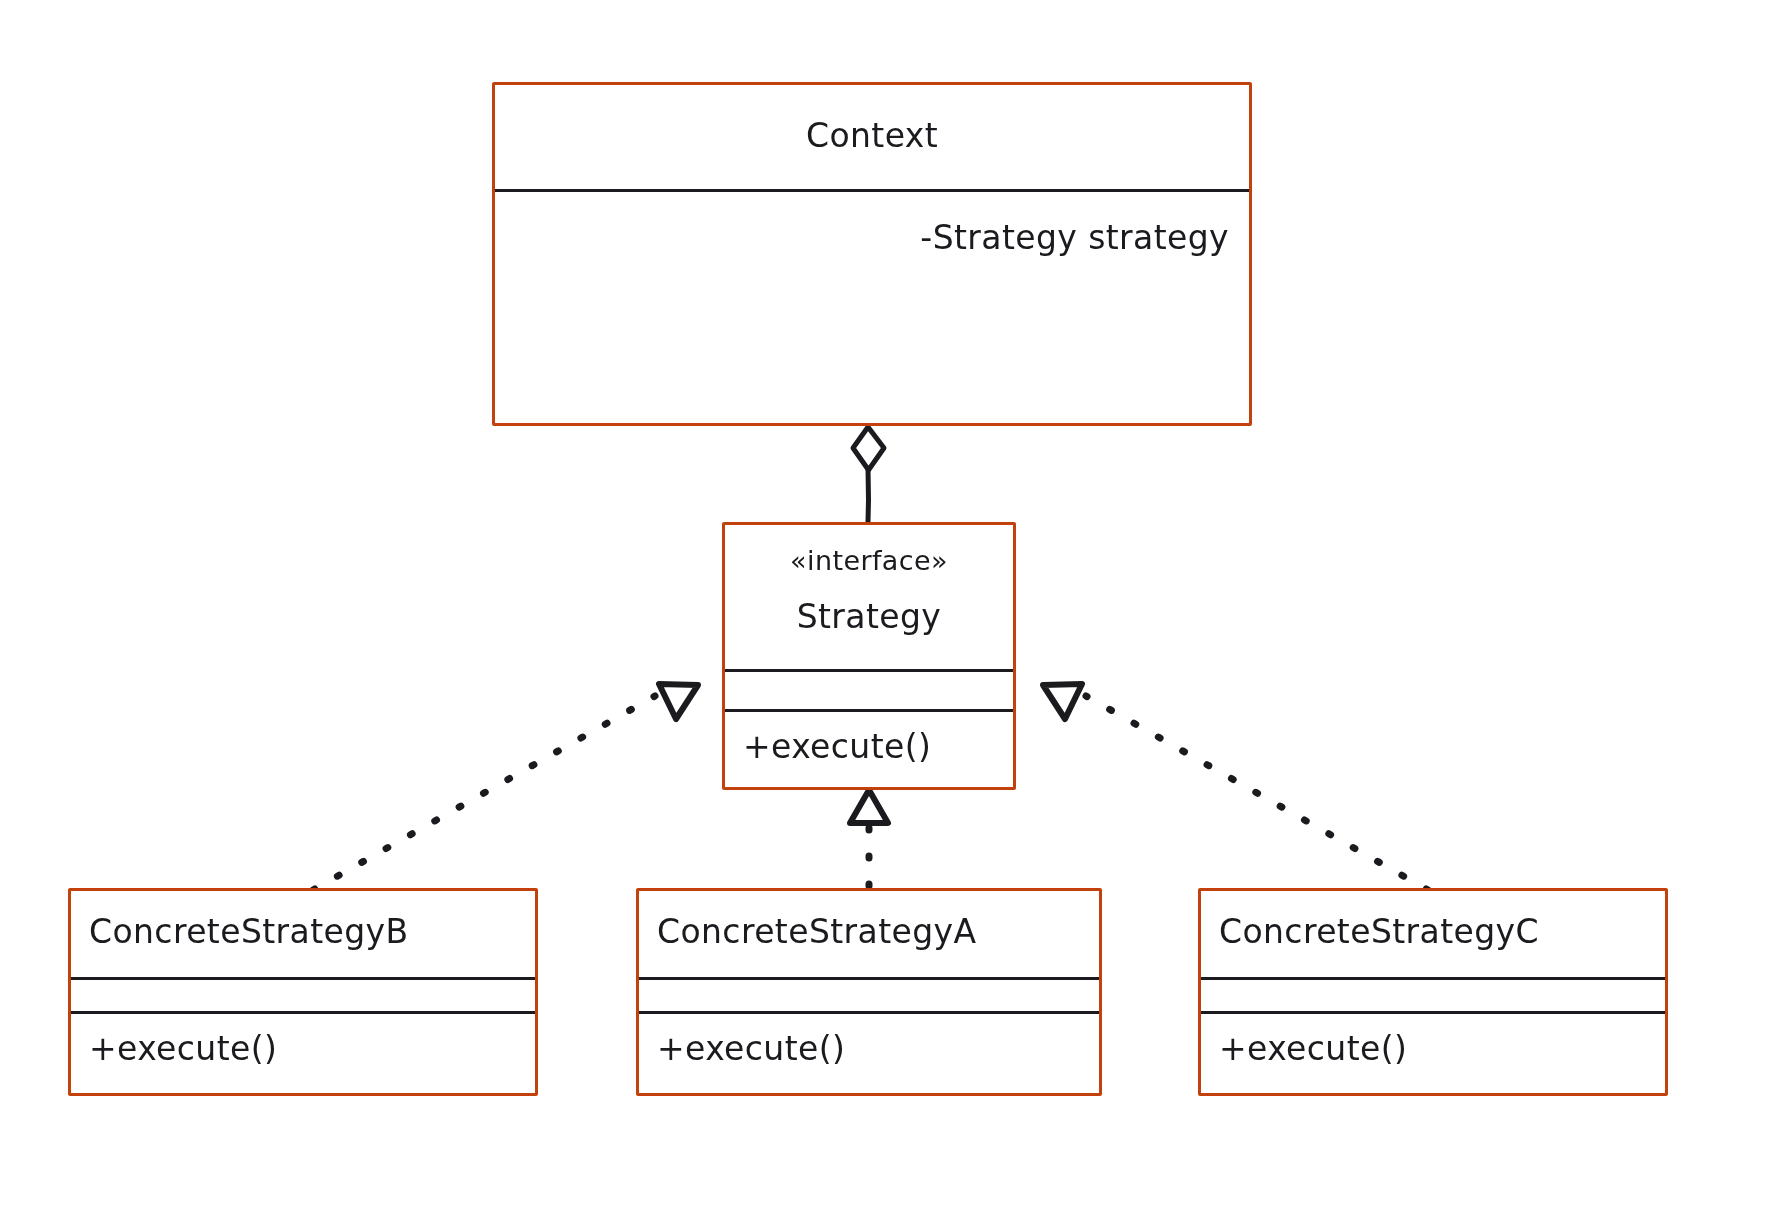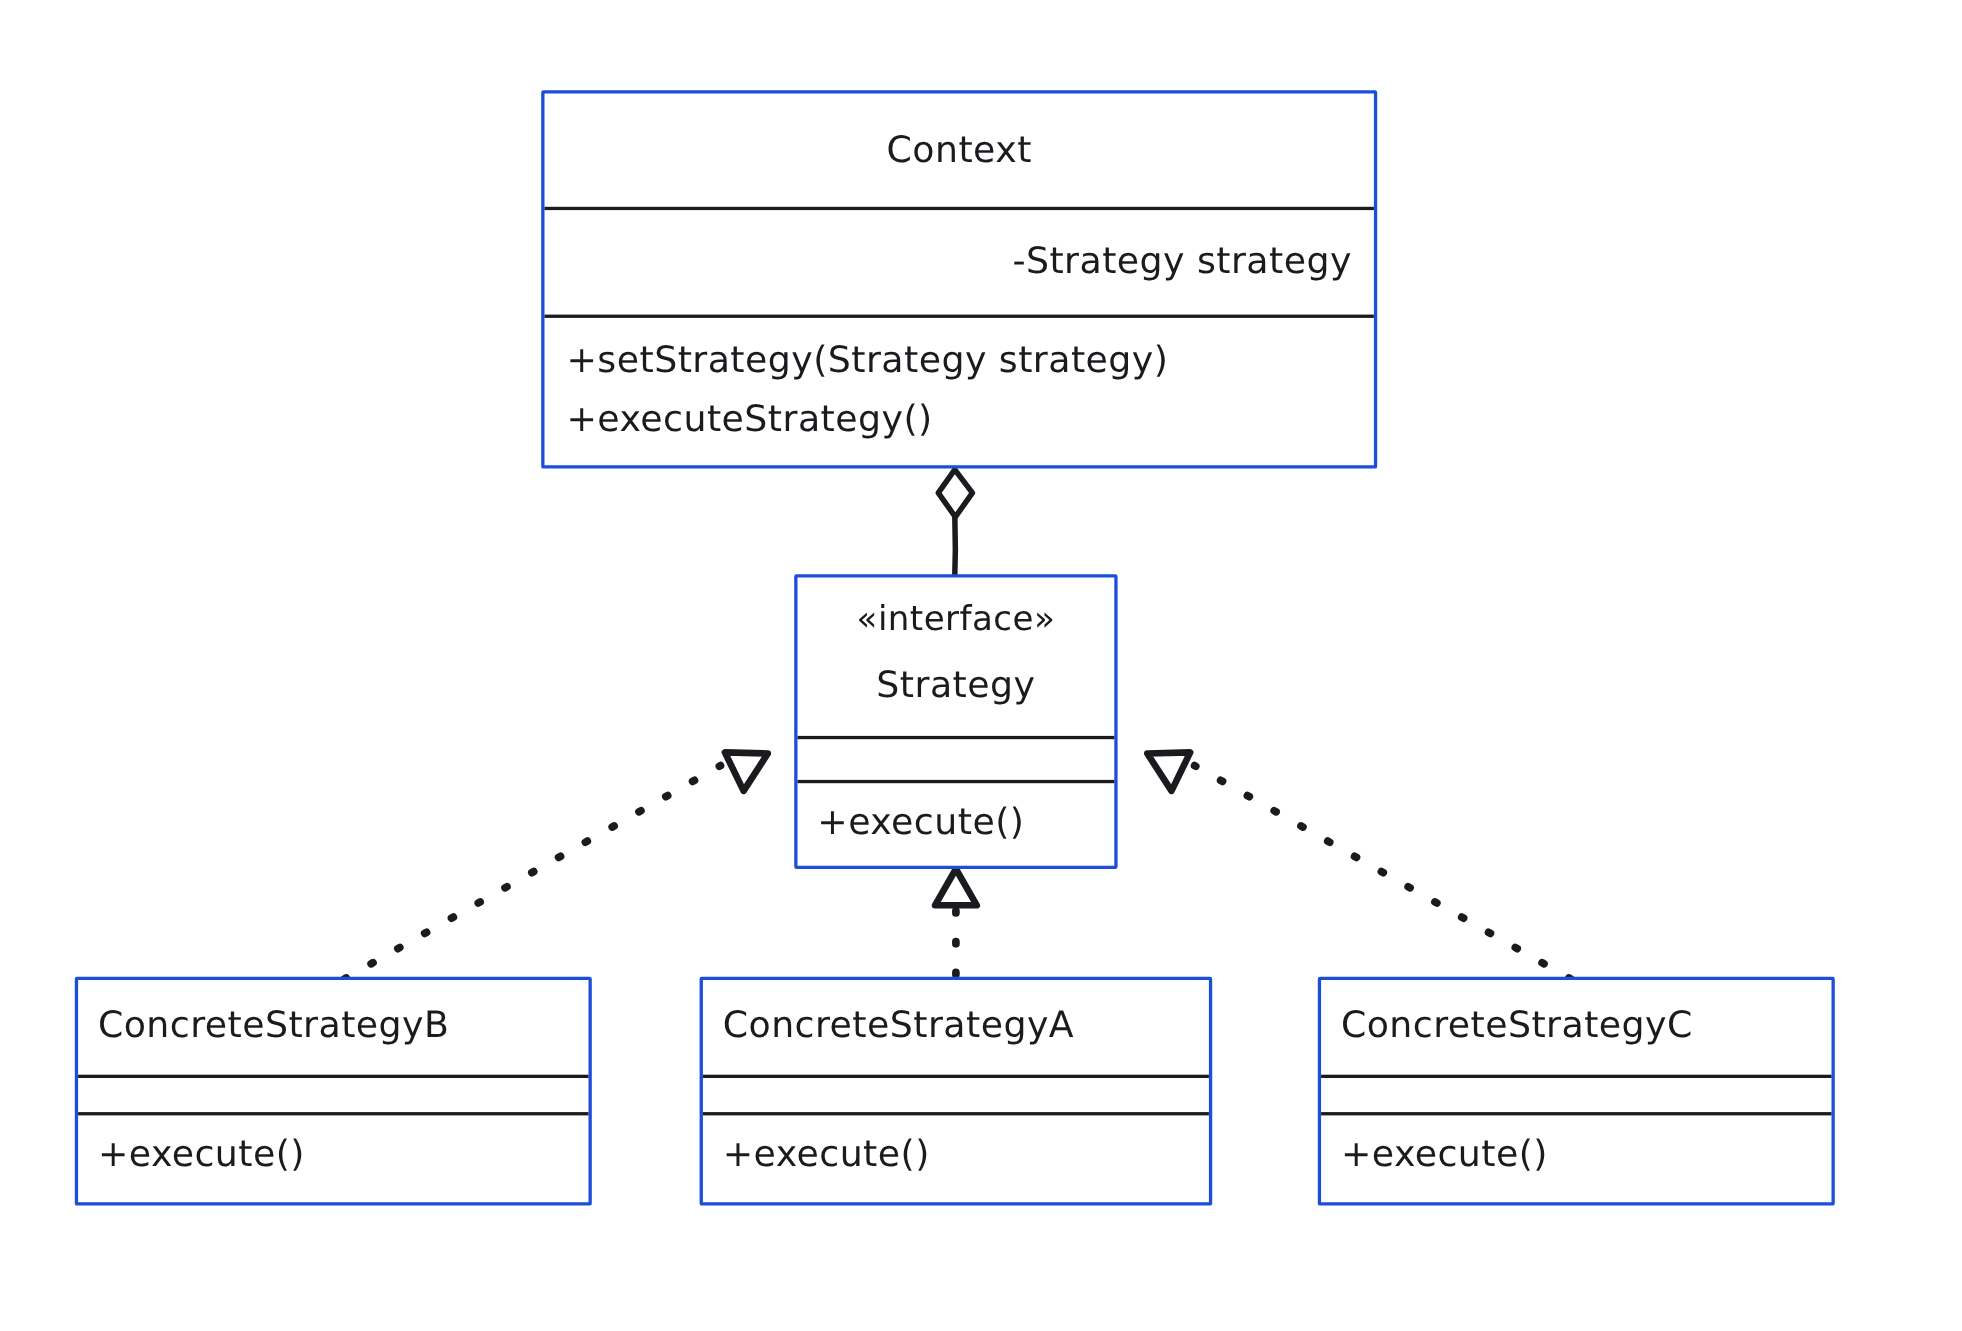--- a/index.html
+++ b/index.html
@@ -25,21 +25,21 @@
     width: 1784px;
     height: 1210px;
     pointer-events: none;
   }
 
   
   .uml-class {
     position: absolute;
     box-sizing: border-box;
     background: #ffffff;
-    border: 3px solid #1d4ed8;
+    border: 3px solid #c2410c;
     border-radius: 2px;
     display: flex;
     flex-direction: column;
     z-index: 3;
   }
   .compartment {
     box-sizing: border-box;
     position: relative;
     display: flex;
     flex-direction: column;
@@ -66,21 +66,21 @@
   
   #ctx-box { left: 492px;  top: 82px;  width: 760px; height: 344px; }
   #ctx-title-cmp  { height: 104px; }
   #ctx-attr-cmp   { height: 98px; align-items: flex-end; }
   #ctx-method-cmp { flex: 1 1 auto; }
 
   #strategy-box { left: 722px; top: 522px; width: 294px; height: 268px; }
   #st-title-cmp  { height: 144px; justify-content: flex-start; padding-top: 14px; }
   #st-gap-cmp    { height: 40px; }
   #st-method-cmp { flex: 1 1 auto; }
-  #st-stereotype { font-size: 31px; line-height: 1.35; }
+  #st-stereotype { font-size: 27px; line-height: 1.35; }
   #st-name       { font-size: 33px; line-height: 1.35; padding-top: 16px; }
 
   .concrete-box { top: 888px; height: 208px; }
   #csa-box { left: 68px;   width: 470px; }
   #csb-box { left: 636px;  width: 466px; }
   #csc-box { left: 1198px; width: 470px; }
   .cc-title-cmp  { height: 86px; }
   .cc-gap-cmp    { height: 34px; }
   .cc-method-cmp { flex: 1 1 auto; }
 </style>
@@ -111,24 +111,20 @@
       <path d="M 1082 684 L 1043 685 L 1065 719 Z" fill="#ffffff" stroke="#1b1b1f" stroke-width="6" stroke-linejoin="round"></path>
     </g>
   </svg>
 
   <div class="uml-class" id="ctx-box">
     <div class="compartment" id="ctx-title-cmp">
       <div class="uml-text center pad-title">Context</div>
     </div>
     <div class="compartment" id="ctx-attr-cmp">
       <div class="uml-text left pad-attr">-Strategy strategy</div>
-    </div>
-    <div class="compartment" id="ctx-method-cmp">
-      <div class="uml-text left pad-method" style="padding-bottom:0">+setStrategy(Strategy strategy)</div>
-      <div class="uml-text left pad-method" style="padding-top:2px">+executeStrategy()</div>
     </div>
   </div>
 
   <div class="uml-class" id="strategy-box">
     <div class="compartment" id="st-title-cmp">
       <div class="uml-text center" id="st-stereotype" style="padding:4px 14px 0 14px;">«interface»</div>
       <div class="uml-text center" id="st-name" style="padding-left:14px;padding-right:14px;">Strategy</div>
     </div>
     <div class="compartment" id="st-gap-cmp"></div>
     <div class="compartment" id="st-method-cmp">

